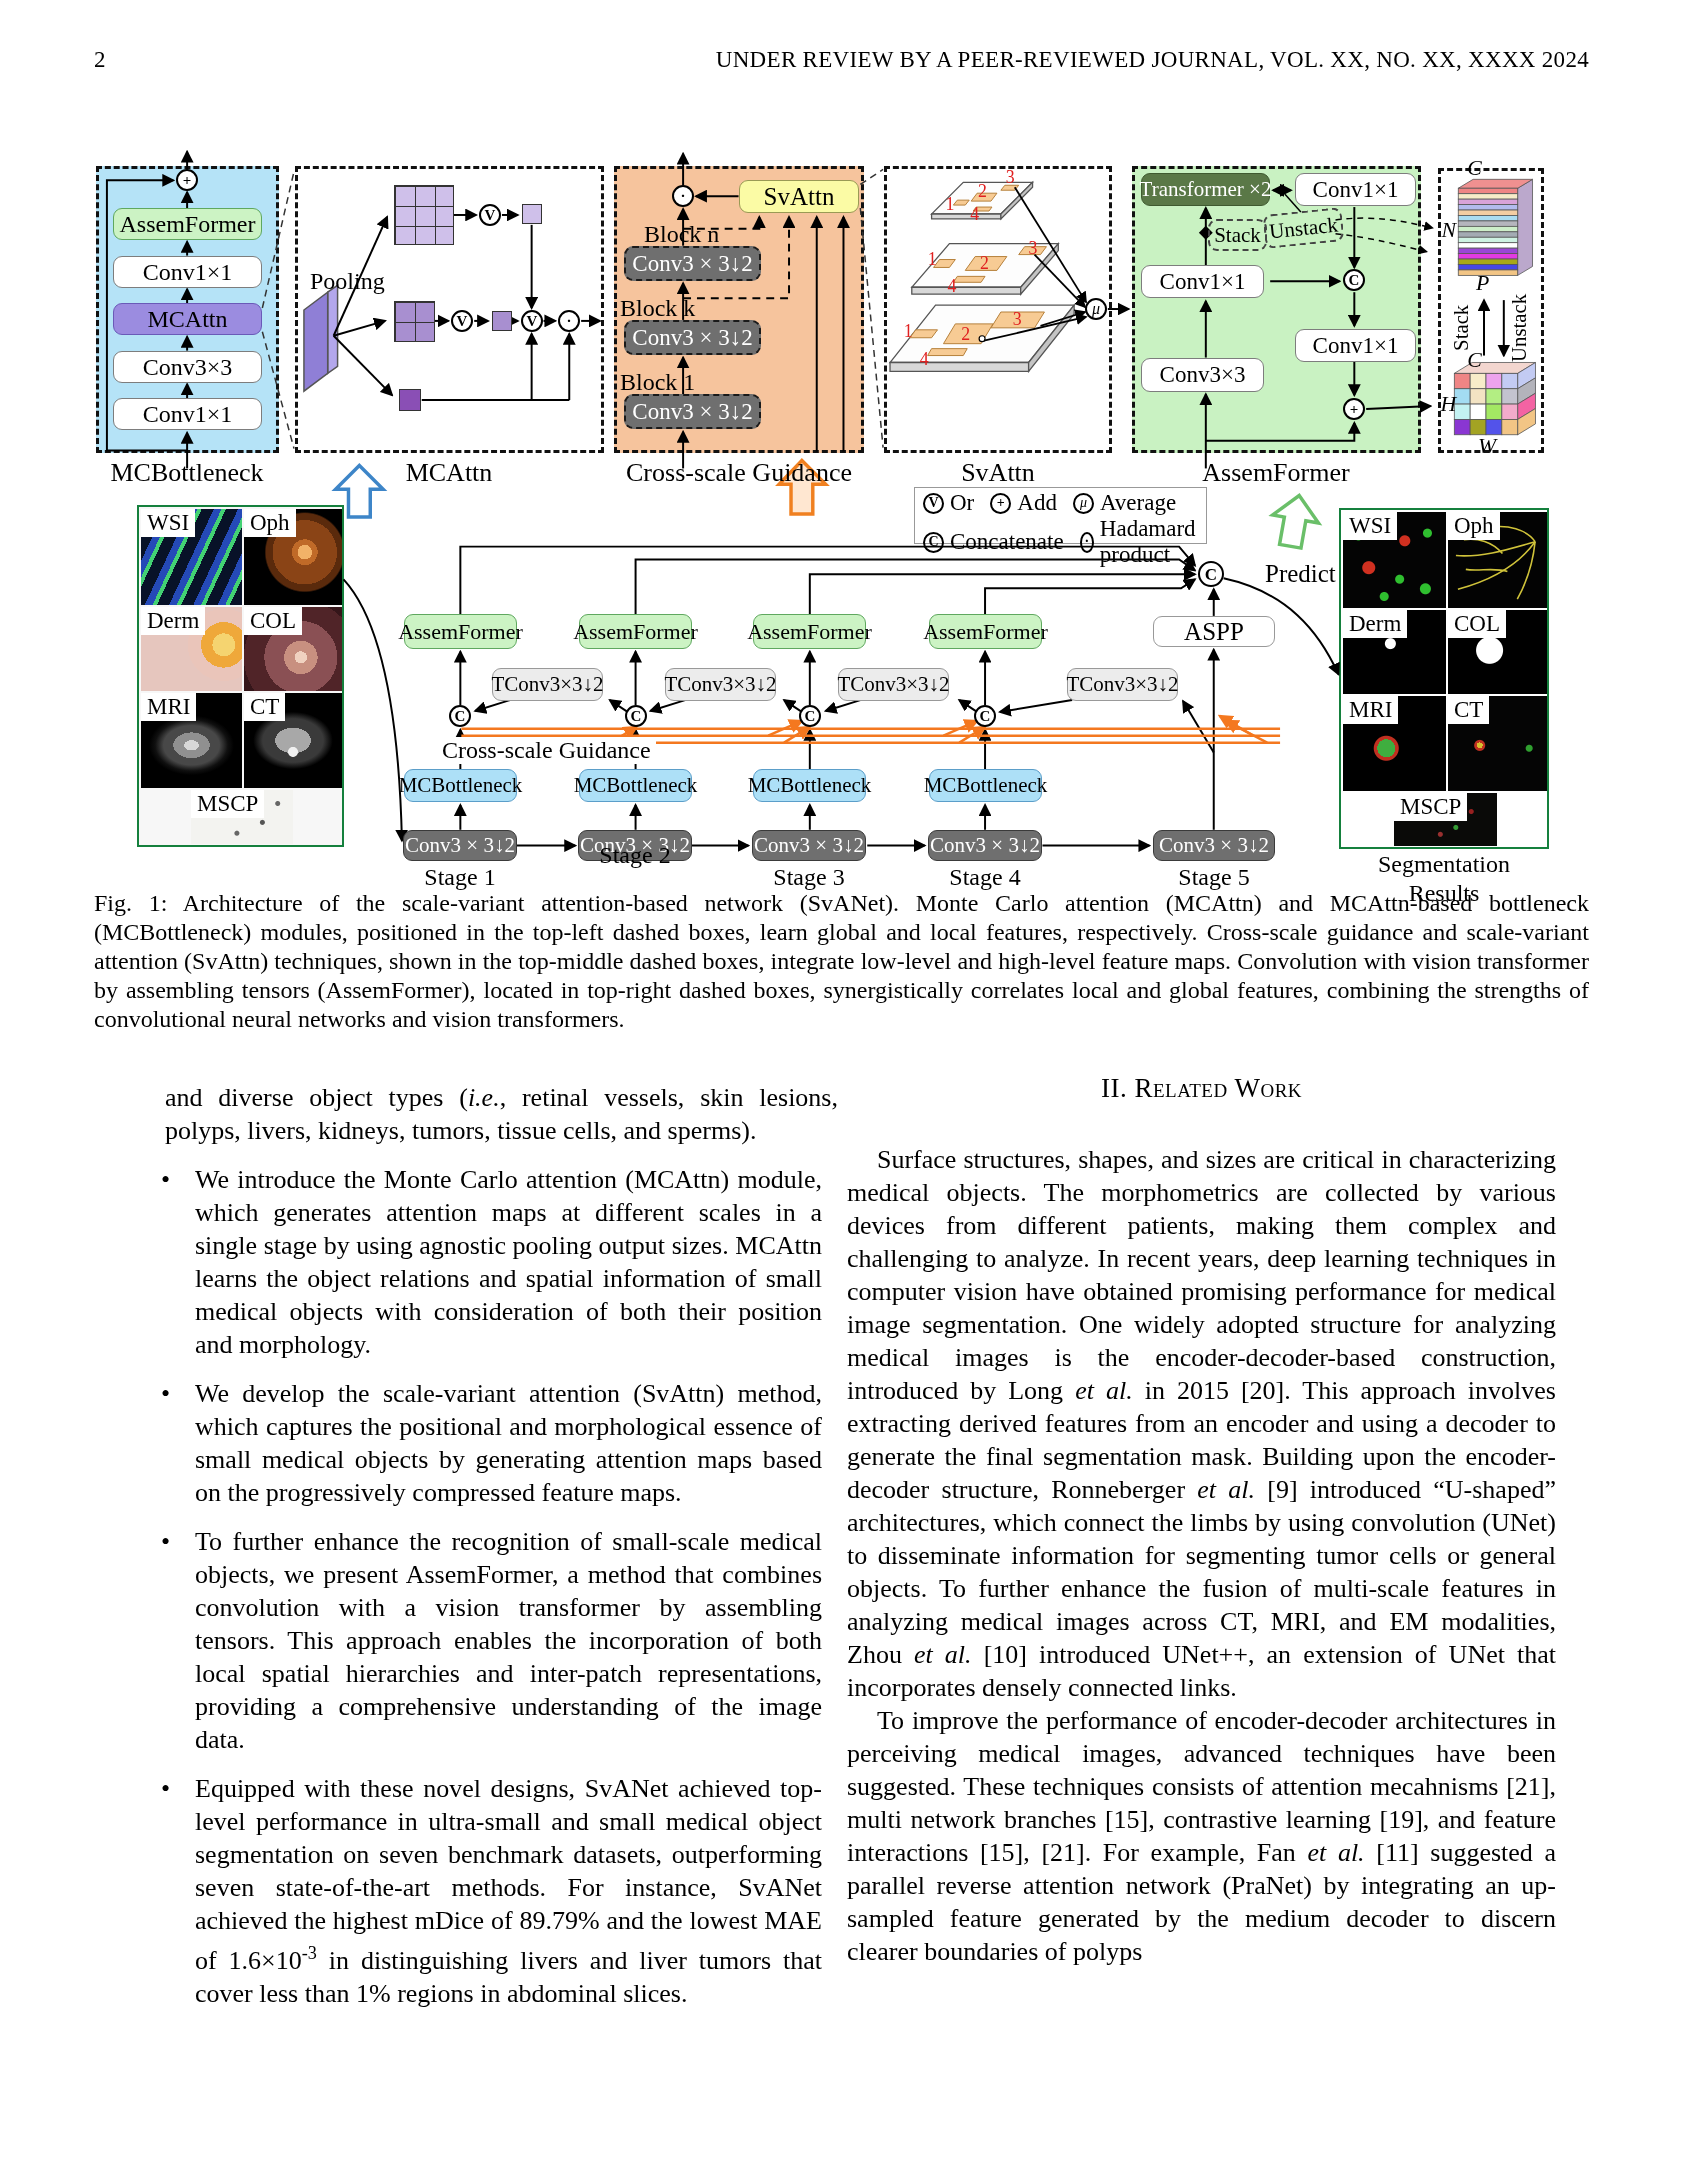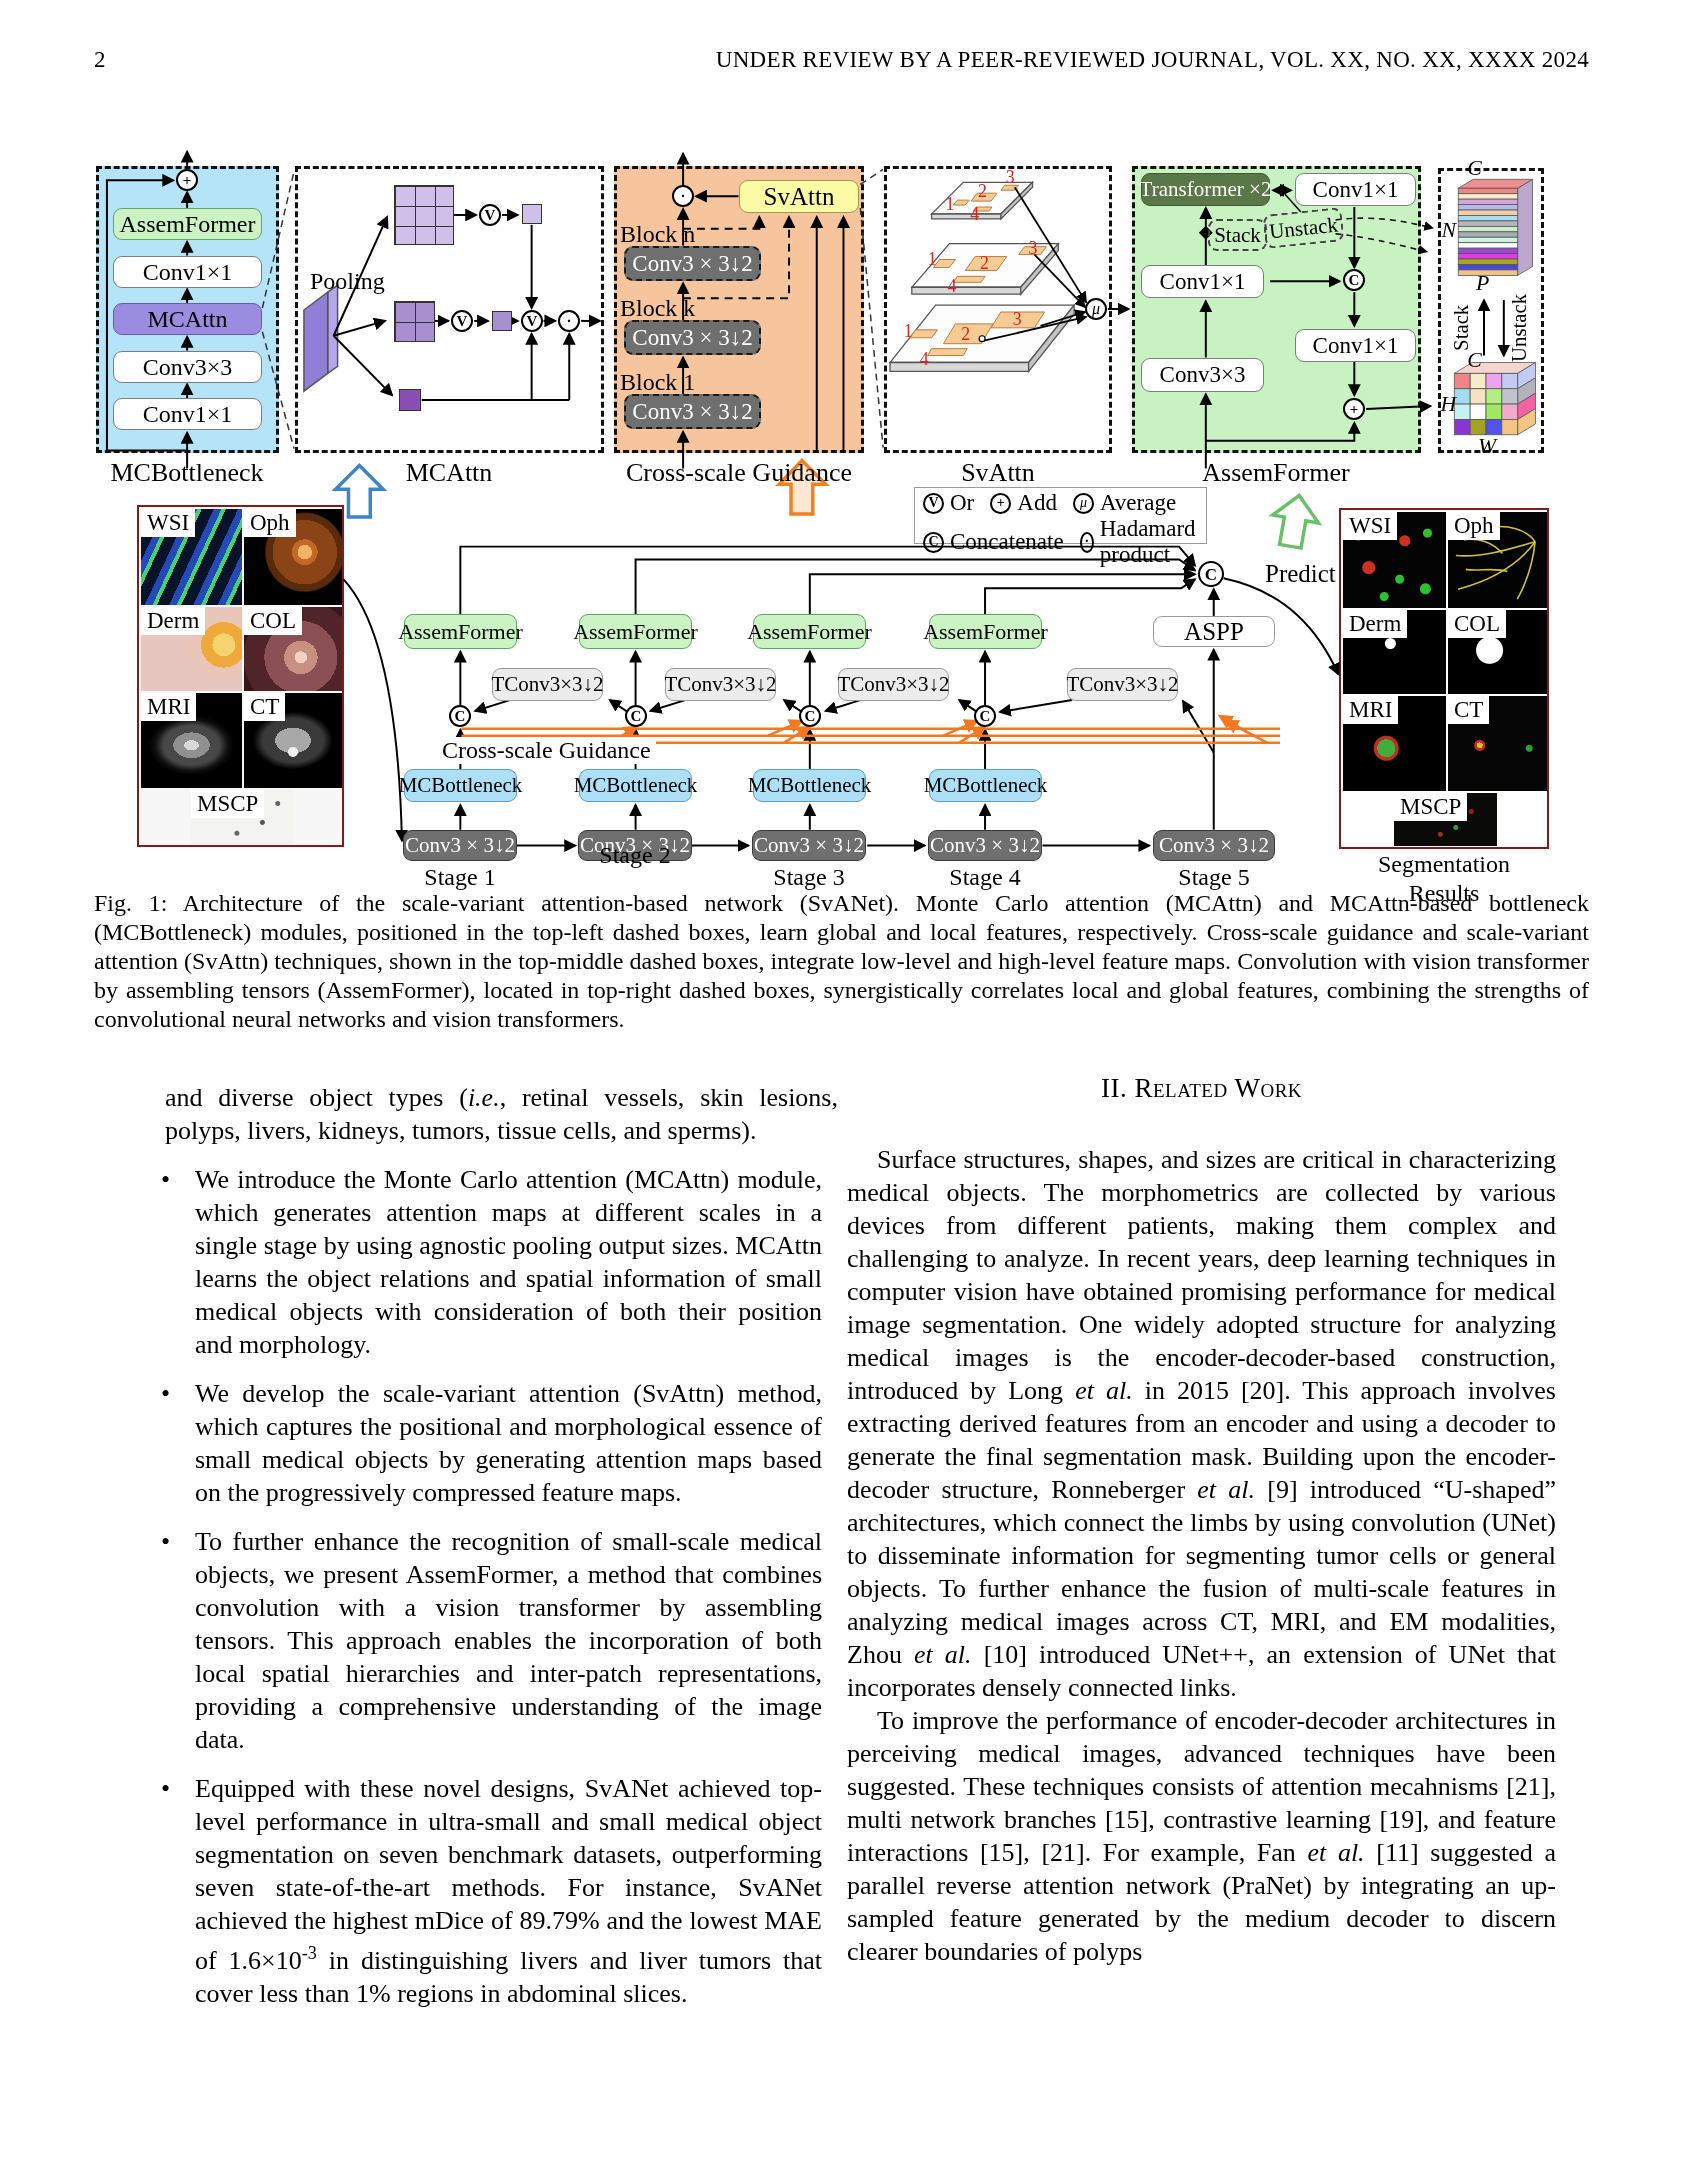--- a/index.html
+++ b/index.html
@@ -39,21 +39,21 @@
       linear-gradient(90deg,#333 1px,transparent 1px);background-size:20px 20px}
   .sq{position:absolute;z-index:2;border:1px solid #333;box-sizing:border-box}
   
   #legend{position:absolute;z-index:2;left:820px;top:373px;width:293px;height:57px;border:1.5px solid #999;
           box-sizing:border-box;padding:2px 8px;display:flex;flex-direction:column;justify-content:space-around;background:#fff}
   .leg-row{display:flex;align-items:center;gap:16px;font-size:23px}
   .leg-item{display:flex;align-items:center;gap:6px}
   .circ-i{display:inline-flex;width:21px;height:21px;border:2px solid #000;border-radius:50%;
           align-items:center;justify-content:center;font-size:14px;font-weight:700;box-sizing:border-box}
   
-  .imgpanel{position:absolute;z-index:0;border:2px solid #7f1d1d;background:#f7f7f7;box-sizing:border-box}
+  .imgpanel{position:absolute;z-index:0;border:2px solid #15803d;background:#f7f7f7;box-sizing:border-box}
   .tile{position:absolute;overflow:hidden}
   .tag{position:absolute;left:0;top:0;background:#fff;color:#000;font-size:23px;line-height:1.12;
        padding:1px 6px;z-index:2;white-space:nowrap}
   .cap{position:absolute;z-index:2;text-align:center;font-size:24px;line-height:29px}
   .t-wsi{background:#06101e;background-image:repeating-linear-gradient(115deg,rgba(40,80,200,.9) 0 7px,rgba(70,220,120,.95) 7px 11px,rgba(8,18,40,1) 11px 22px)}
   .t-oph{background:radial-gradient(circle at 62% 45%,#f2b268 0 9%,#c06a28 9% 16%,#8a4416 16% 40%,#5a2a0c 40% 48%,#000 50%)}
   .t-derm{background:radial-gradient(circle at 82% 45%,#f5d470 0 12%,#efa83a 12% 24%,#eac5ba 24% 38%,#e6c6be 38%)}
   .t-col{background:radial-gradient(circle at 58% 60%,#f0d2c0 0 8%,#c89080 8% 22%,#8a5054 22% 48%,#502428 48% 75%,#35161a 75%)}
   .t-mri{background:#000;background-image:radial-gradient(ellipse 60% 45% at 50% 55%,#d8d8d8 0 12%,#909090 12% 30%,#484848 30% 46%,#101010 60%,transparent 70%)}
   .t-ct{background:#000;background-image:radial-gradient(circle at 50% 62%,#f0f0f0 0 6%,transparent 7%),radial-gradient(ellipse 70% 52% at 50% 50%,#a8a8a8 0 26%,#3a3a3a 26% 44%,transparent 58%)}
@@ -401,21 +401,21 @@
   <div class="circ" style="left:385px;top:90px">V</div>
   <div class="sq" style="left:428px;top:90px;width:20px;height:20px;background:#cfc0ea"></div>
   <div class="circ" style="left:357px;top:196px">V</div>
   <div class="sq" style="left:398px;top:197px;width:20px;height:20px;background:#a88fd0"></div>
   <div class="circ" style="left:427px;top:196px">V</div>
   <div class="circ" style="left:464px;top:196px">·</div>
   <div class="lbl lbl-c" style="left:355px;top:344px">MCAttn</div>
 
   <div class="circ" style="left:578px;top:71px">·</div>
   <div class="node n-yellow" style="left:645px;top:66px;width:120px;height:33px;font-size:25px">SvAttn</div>
-  <div class="lbl lbl24" style="left:526px;top:107px">Block n</div>
+  <div class="lbl lbl24" style="left:550px;top:107px">Block n</div>
   <div class="node n-dark-dashed" style="left:530px;top:132px;width:137px;height:35px;font-size:23px">Conv3 × 3↓2</div>
   <div class="lbl lbl24" style="left:526px;top:181px">Block k</div>
   <div class="node n-dark-dashed" style="left:530px;top:206px;width:137px;height:35px;font-size:23px">Conv3 × 3↓2</div>
   <div class="lbl lbl24" style="left:526px;top:255px">Block 1</div>
   <div class="node n-dark-dashed" style="left:530px;top:280px;width:137px;height:35px;font-size:23px">Conv3 × 3↓2</div>
   <div class="lbl lbl-c" style="left:645px;top:344px">Cross-scale Guidance</div>
 
   <div class="circ it" style="left:991px;top:184px;font-weight:400;font-size:16px">μ</div>
   <div class="lbl lbl-c" style="left:904px;top:344px">SvAttn</div>
 

